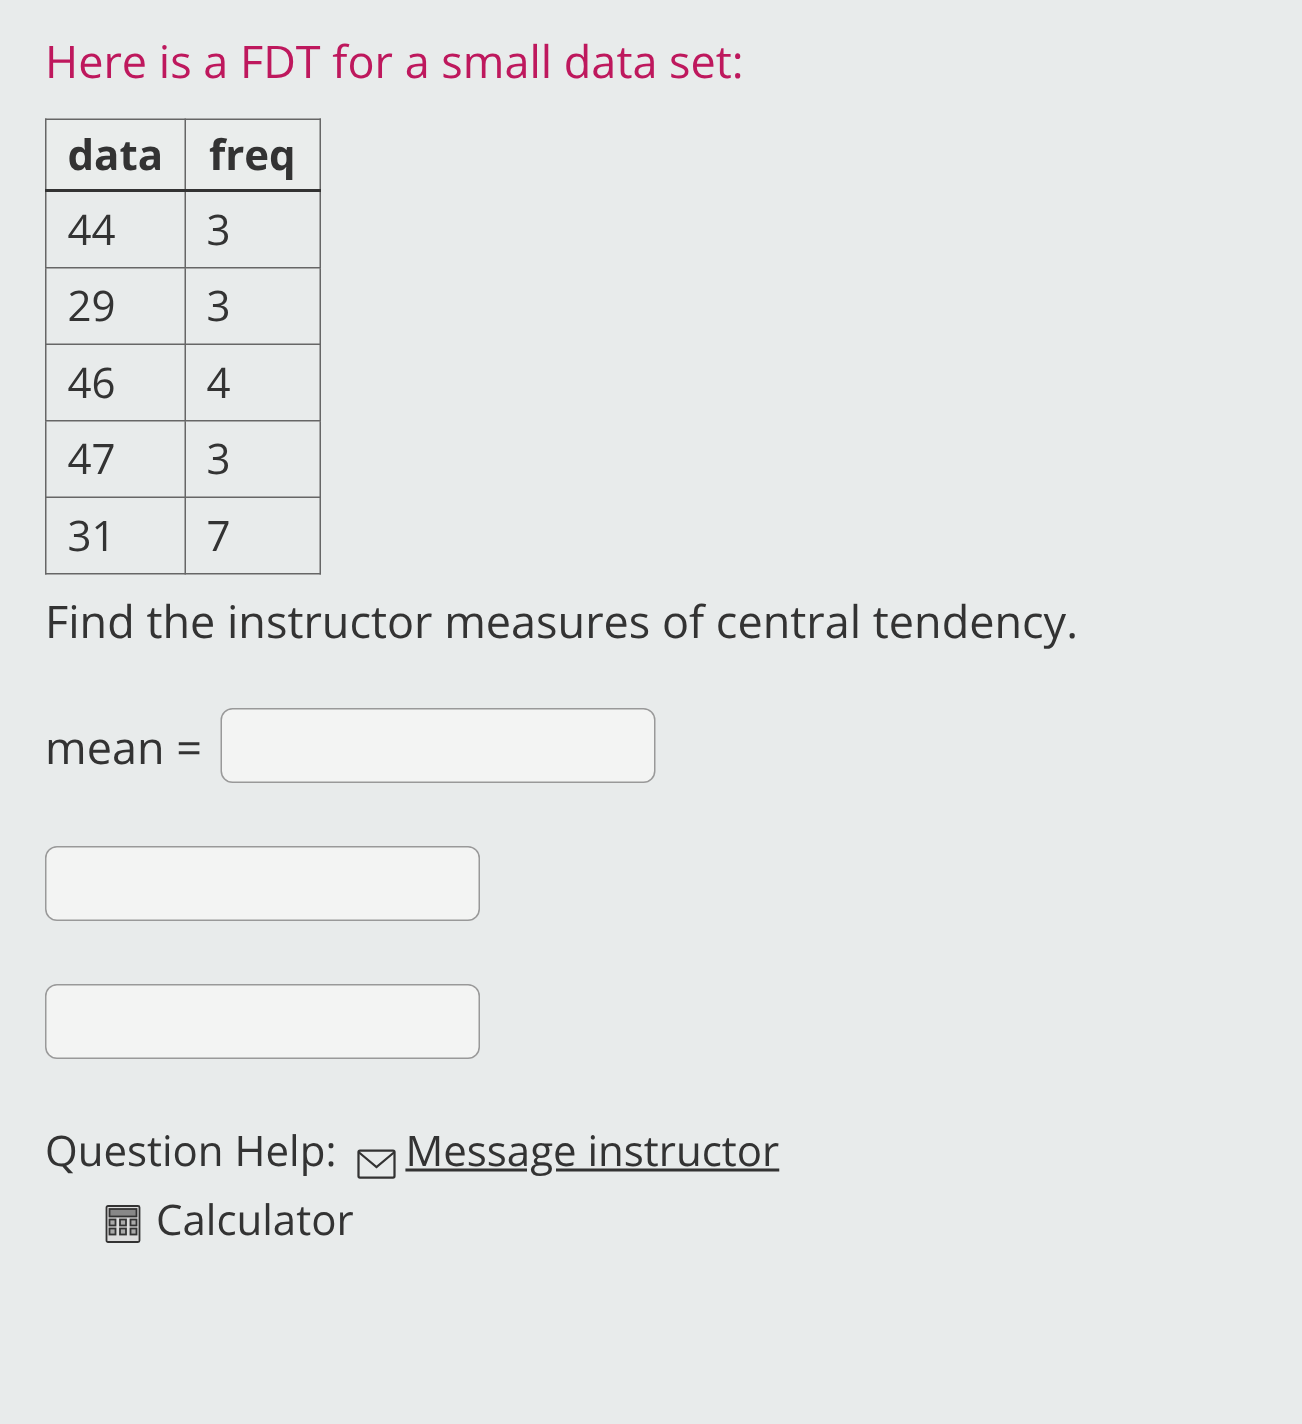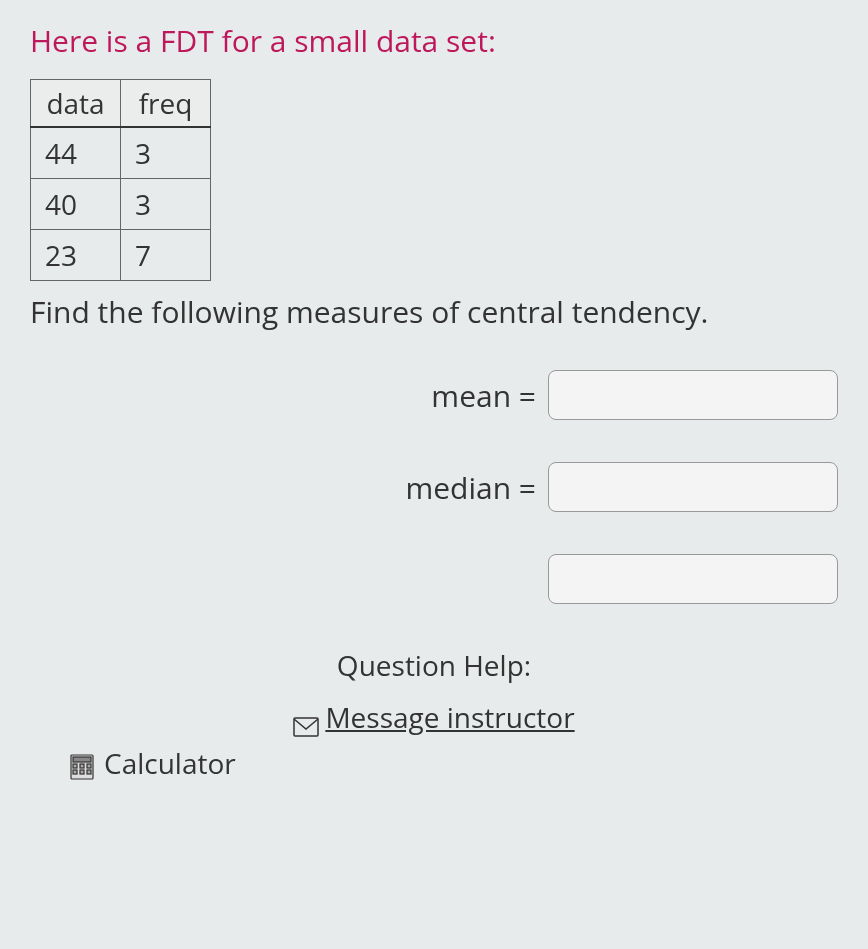--- a/index.html
+++ b/index.html
@@ -21,21 +21,21 @@
       color: #be185d;
     }
     .fdt-table {
       border-collapse: collapse;
       margin-bottom: 10px;
     }
     .fdt-table th {
       border: 1.5px solid #666;
       padding: 4px 14px;
       font-size: 28px;
-      font-weight: normal;
+      font-weight: bold;
       background: #eaedec;
       color: #333;
       border-bottom: 2.5px solid #333;
     }
     .fdt-table td {
       border: 1.5px solid #666;
       padding: 6px 14px;
       font-size: 28px;
       text-align: left;
       color: #333;
@@ -46,42 +46,40 @@
       margin-bottom: 38px;
       color: #333;
       margin-top: 4px;
     }
     .answer-row {
       display: flex;
       align-items: center;
       margin-bottom: 42px;
       font-size: 30px;
       color: #333;
-      justify-content: flex-end;
     }
     .answer-label {
       margin-right: 12px;
     }
     .answer-input {
       width: 290px;
       height: 50px;
       border: 1.5px solid #999;
       border-radius: 8px;
       font-size: 26px;
       padding: 6px 12px;
       background: #f3f4f3;
     }
     .question-help {
       font-size: 28px;
       color: #333;
       margin-top: 6px;
       display: flex;
       align-items: center;
       gap: 14px;
-      flex-direction: column;
     }
     .help-link {
       text-decoration: underline;
       color: #333;
       display: inline-flex;
       align-items: center;
       gap: 6px;
       justify-content: center;
     }
     .envelope-icon {
@@ -123,39 +121,46 @@
       <th>data</th>
       <th>freq</th>
     </tr>
   </thead>
   <tbody>
     <tr>
       <td>44</td>
       <td>3</td>
     </tr>
     <tr>
-      <td>40</td>
+      <td>29</td>
       <td>3</td>
     </tr>
     <tr>
-      <td>23</td>
+      <td>46</td>
+      <td>4</td>
+    </tr>
+    <tr>
+      <td>47</td>
+      <td>3</td>
+    </tr>
+    <tr>
+      <td>31</td>
       <td>7</td>
     </tr>
   </tbody>
 </table>
 
-<div class="instruction-text">Find the following measures of central tendency.</div>
+<div class="instruction-text">Find the instructor measures of central tendency.</div>
 
 <div class="answer-row">
   <span class="answer-label">mean =</span>
   <input type="text" class="answer-input" value="" style="">
 </div>
 
 <div class="answer-row">
-  <span class="answer-label">median =</span>
   <input type="text" class="answer-input" value="" style="">
 </div>
 
 <div class="answer-row">
   <input type="text" class="answer-input" value="" style="">
 </div>
 
 <div class="question-help">
   <span>Question Help:</span>
   <a href="#" class="help-link">

